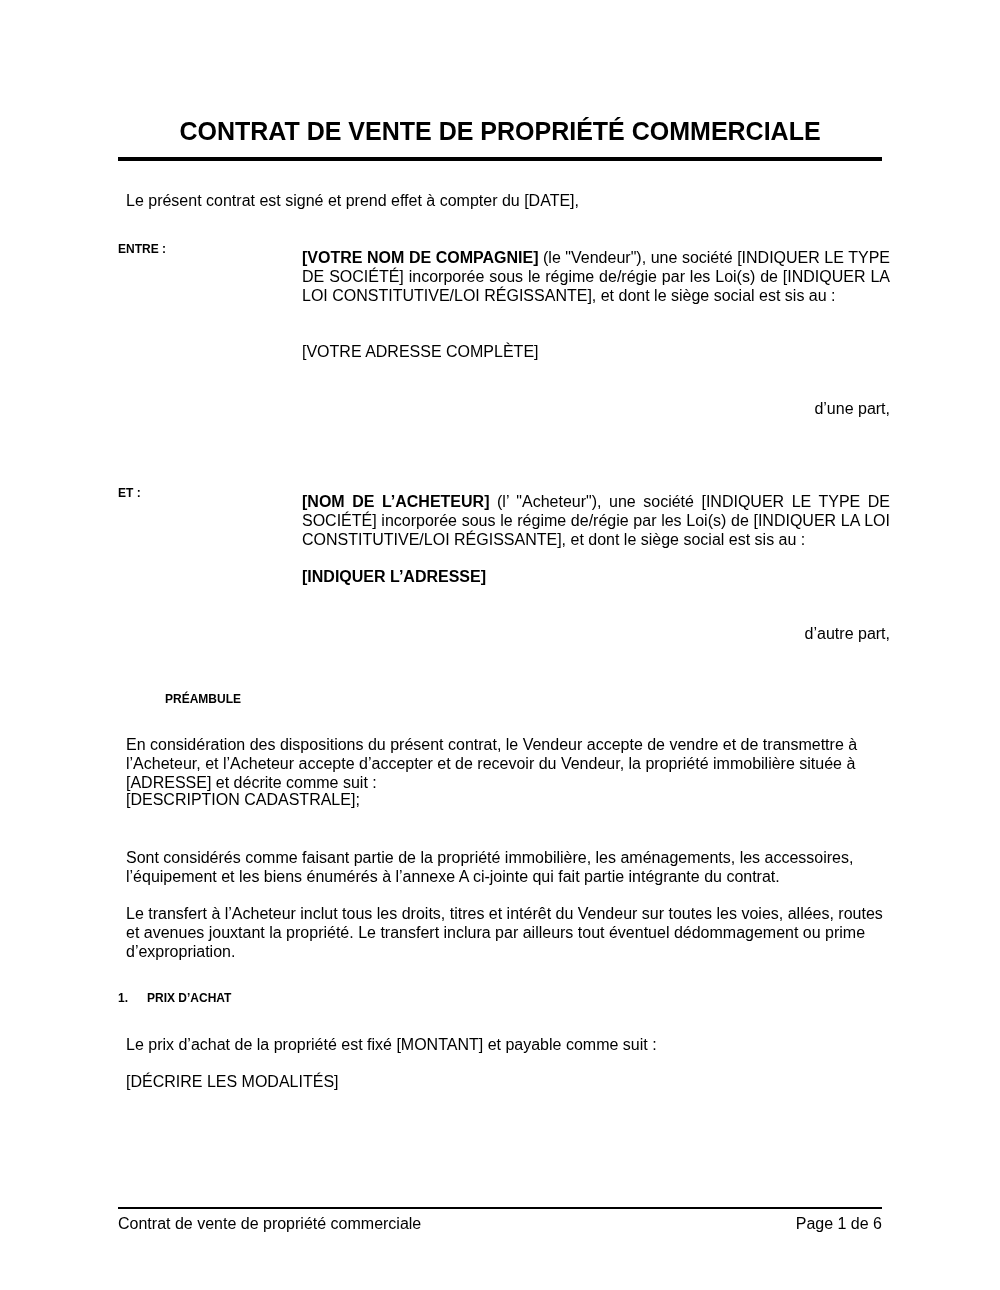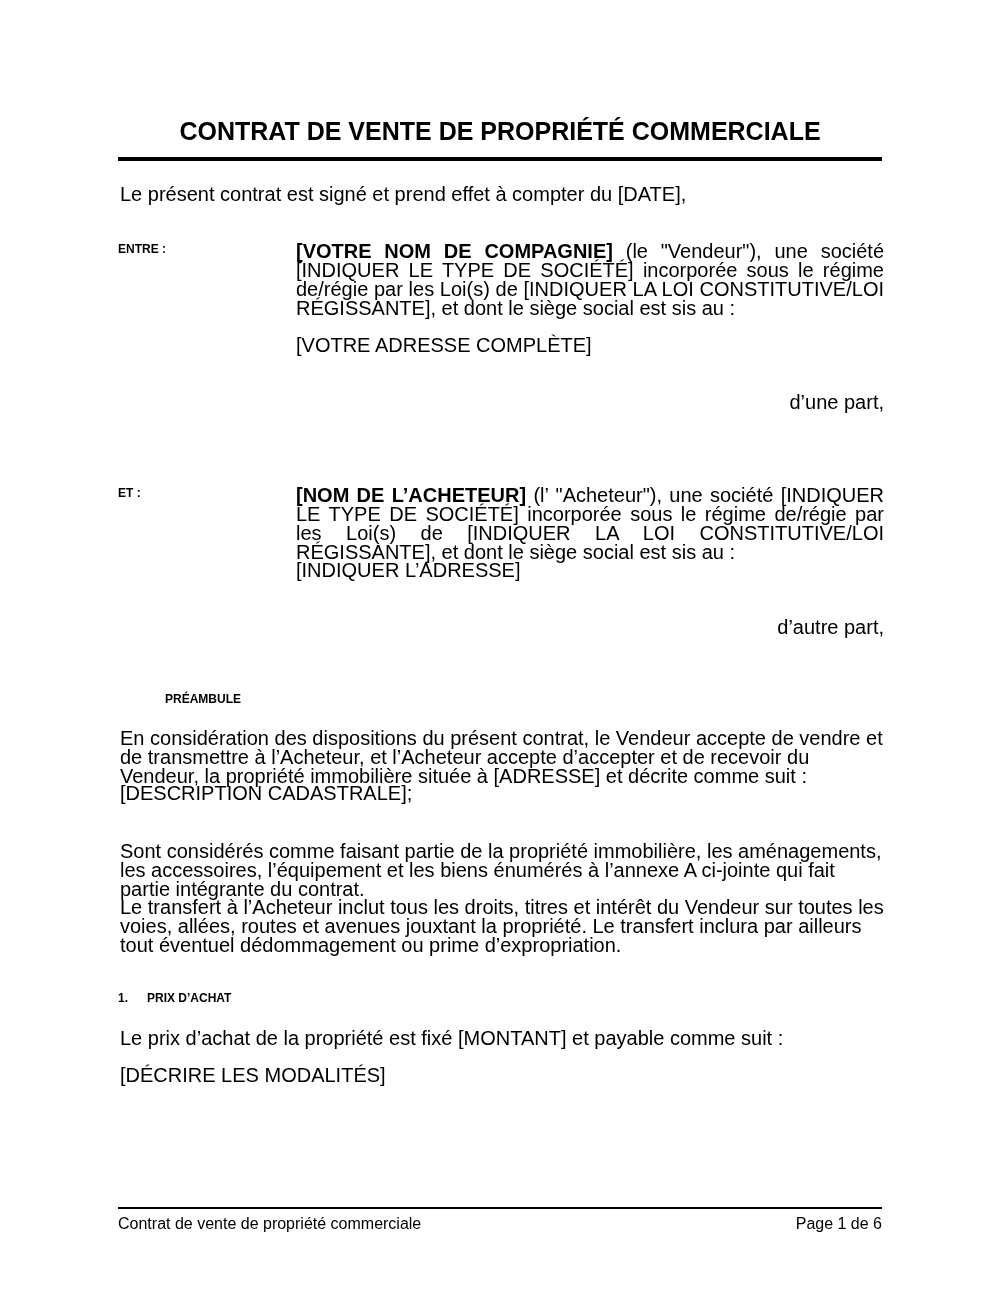--- a/index.html
+++ b/index.html
@@ -1,20 +1,20 @@
 <!DOCTYPE html>
 <html><head>
 <meta charset="utf-8">
 <style>
   html, body { margin: 0; padding: 0; background: #ffffff; }
   body { width: 1000px; height: 1290px; position: relative; font-family: "Liberation Sans", sans-serif; color: #000; overflow: hidden; }
   .page { position: absolute; left: 118px; top: 0; width: 764px; }
   .title { position: absolute; left: 0; width: 764px; top: 114px; text-align: center; font-weight: bold; font-size: 25px; letter-spacing: 0; line-height: 34px; }
   .title-rule { position: absolute; left: 0; top: 157px; width: 764px; height: 4px; background: #000; }
-  .p { font-size: 20px; line-height: 19px; margin: 2px; }
+  .p { font-size: 16px; line-height: 19px; margin: 8px; }
   .abs { position: absolute; }
   .label { font-weight: bold; font-size: 12px; line-height: 19px; }
   .justify { text-align: justify; text-align-last: left; }
   .right { text-align: right; }
   b { font-weight: bold; }
   .footer-rule { position: absolute; left: 0; top: 1207px; width: 764px; height: 2px; background: #000; }
   .footer { position: absolute; left: 0; top: 1214px; width: 764px; font-size: 16px; line-height: 19px; display: flex; justify-content: space-between; }
 </style>
 </head>
 <body>
@@ -26,21 +26,21 @@
 
   <p class="p abs" style="top:183px; left:0; width:764px;">Le présent contrat  est signé et prend effet à compter du [DATE],</p>
 
   <div class="label abs" style="top:240px; left:0;">ENTRE :</div>
   <p class="p abs justify" style="top:240px; left:176px; width:588px;"><b>[VOTRE NOM DE COMPAGNIE]</b><span> (le "Vendeur"), une société [INDIQUER LE TYPE DE SOCIÉTÉ] incorporée sous le régime de/régie par les Loi(s) de [INDIQUER LA LOI CONSTITUTIVE/LOI RÉGISSANTE], et dont le siège social est sis au :</span></p>
   <p class="p abs" style="top:334px; left:176px; width:588px;">[VOTRE ADRESSE COMPLÈTE]</p>
   <p class="p abs right" style="top:391px; left:176px; width:588px;">d’une part,</p>
 
   <div class="label abs" style="top:484px; left:0;">ET :</div>
   <p class="p abs justify" style="top:484px; left:176px; width:588px;"><b>[NOM DE L’ACHETEUR]</b><span> (l’ "Acheteur"), une société [INDIQUER LE TYPE DE SOCIÉTÉ] incorporée sous le régime de/régie par les Loi(s) de [INDIQUER LA LOI CONSTITUTIVE/LOI RÉGISSANTE], et dont le siège social est sis au :</span></p>
-  <p class="p abs" style="top:559px; left:176px; width:588px;">[INDIQUER L’ADRESSE]</p>
+  <p class="p abs" style="top:559px; left:176px; width:588px;font-weight:bold;">[INDIQUER L’ADRESSE]</p>
   <p class="p abs right" style="top:616px; left:176px; width:588px;">d’autre part,</p>
 
   <div class="label abs" style="top:690px; left:0;margin-left:47px;">PRÉAMBULE</div>
   <p class="p abs" style="top:727px; left:0; width:764px;">En considération des dispositions du présent contrat, le Vendeur accepte de vendre et de transmettre à l’Acheteur, et l’Acheteur accepte d’accepter et de recevoir du Vendeur, la propriété immobilière située à [ADRESSE] et décrite comme suit :</p>
   <p class="p abs" style="top:782px; left:0; width:764px;">[DESCRIPTION CADASTRALE];</p>
   <p class="p abs" style="top:840px; left:0; width:764px;">Sont considérés comme faisant partie de la propriété immobilière, les aménagements, les accessoires, l’équipement et les biens énumérés à l’annexe A ci-jointe qui fait partie intégrante du contrat.</p>
   <p class="p abs" style="top:896px; left:0; width:764px;">Le transfert à l’Acheteur inclut tous les droits, titres et intérêt du Vendeur sur toutes les voies, allées, routes et avenues jouxtant la propriété. Le transfert inclura par ailleurs tout éventuel dédommagement ou prime d’expropriation.</p>
 
   <div class="label abs" style="top:989px; left:0;">1.</div>
   <div class="label abs" style="top:989px; left:29px;">PRIX D’ACHAT</div>

